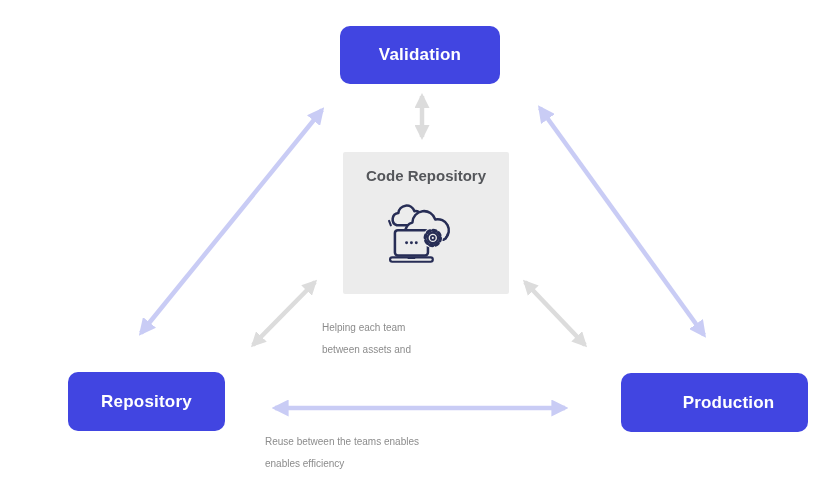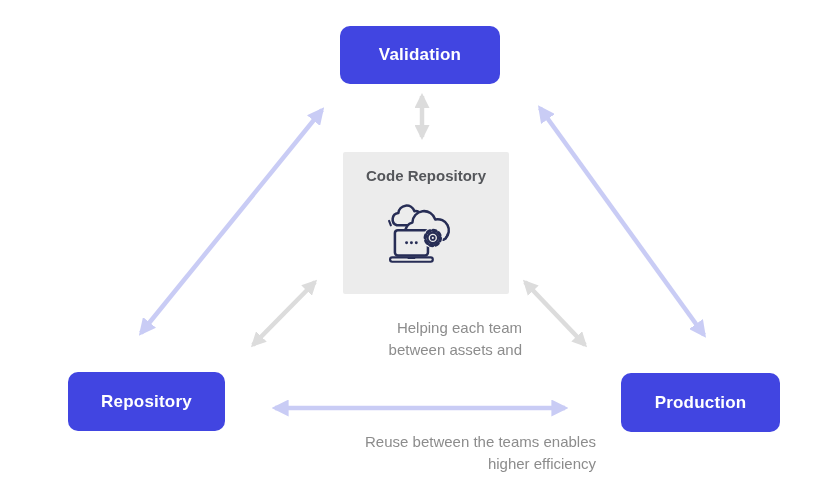--- a/index.html
+++ b/index.html
@@ -24,21 +24,21 @@
     justify-content: center;
     background: var(--node-bg, #4145e1);
     color: var(--node-text, #ffffff);
     border-radius: 10px;
     font-size: 17px;
     font-weight: bold;
     letter-spacing: 0.2px;
   }
   .node-validation  { left: 340px; top: 26px;  width: 160px; height: 58px; }
   .node-application { left: 68px;  top: 372px; width: 157px; height: 59px; }
-  .node-production  { left: 621px; top: 373px; width: 159px; height: 59px; }
+  .node-production  { left: 621px; top: 373px; width: 159px; height: 59px; padding-left: 28px; }
   .hub {
     position: absolute;
     left: 343px; top: 152px;
     width: 166px; height: 142px;
     background: var(--hub-bg, #ececec);
     border-radius: 2px;
     display: flex;
     flex-direction: column;
     align-items: center;
   }
@@ -50,27 +50,27 @@
   }
   .hub-icon-wrap {
     flex: 1;
     display: flex;
     align-items: center;
     justify-content: center;
     padding-bottom: 8px;
   }
   .caption {
     position: absolute;
-    text-align: right;
-    font-size: 15px;
+    text-align: left;
+    font-size: 10px;
     line-height: 22px;
     color: var(--caption-text, #8c8c8c);
   }
   .caption-hub    { left: 322px; top: 317px; width: 200px; }
-  .caption-bottom { left: 276px; top: 431px; width: 320px; }
+  .caption-bottom { left: 265px; top: 431px; width: 320px; }
   .caption span { display: block; }
 </style>
 </head>
 <body>
 
 <div class="canvas">
 
   <svg class="arrows-layer" width="839" height="481" viewBox="0 0 839 481">
     <defs>
       <marker id="head-lav" viewBox="0 0 10 10" refX="8" refY="5" markerWidth="17" markerHeight="17" markerUnits="userSpaceOnUse" orient="auto-start-reverse">
@@ -132,16 +132,16 @@
       </svg>
     </div>
   </div>
 
   <div class="caption caption-hub">
     <span>Helping each team</span>
     <span>between assets and</span>
   </div>
   <div class="caption caption-bottom">
     <span>Reuse between the teams enables</span>
-    <span>higher efficiency</span>
+    <span>enables efficiency</span>
   </div>
 
 </div>
 
 </body></html>

